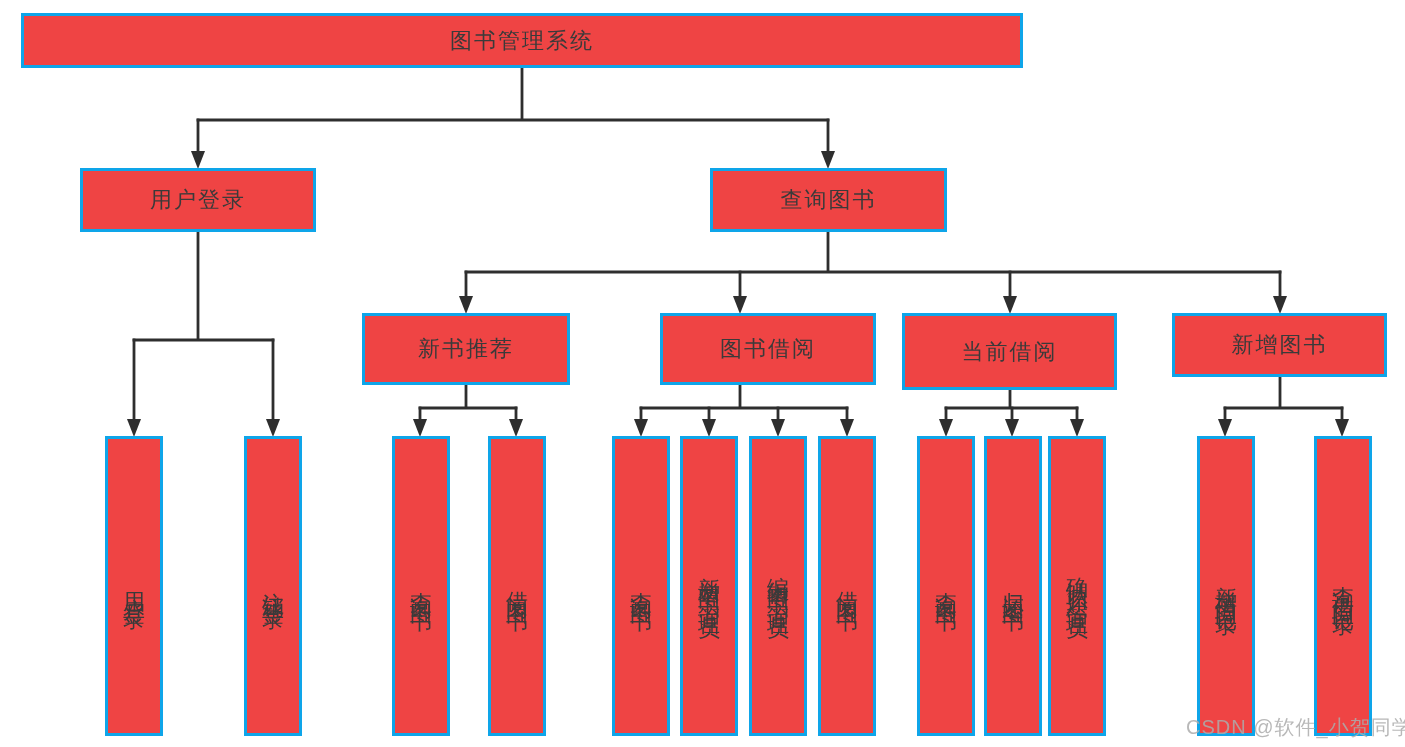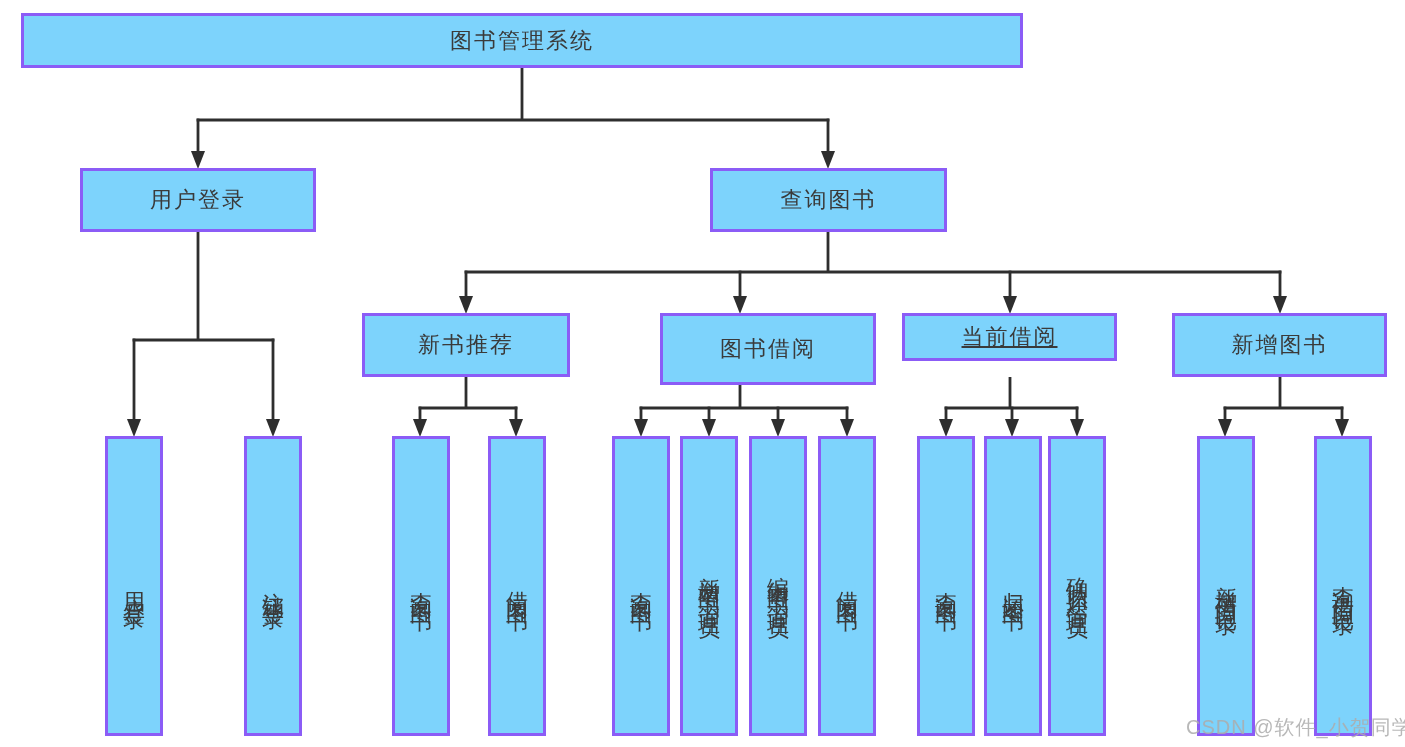--- a/index.html
+++ b/index.html
@@ -16,22 +16,22 @@
     overflow: hidden;
   }
   #wires {
     position: absolute;
     left: 0; top: 0;
     width: 1405px;
     height: 747px;
   }
   .box {
     position: absolute;
-    background: #7dd3fc;
-    border: 3px solid #8b5cf6;
+    background: #ef4444;
+    border: 3px solid #0ea5e9;
     box-sizing: border-box;
     display: flex;
     align-items: center;
     justify-content: center;
     color: #3a3a3a;
   }
   .hbox {
     font-size: 22px;
     letter-spacing: 2px;
     white-space: nowrap;
@@ -40,23 +40,23 @@
     writing-mode: vertical-rl;
     text-orientation: mixed;
     font-size: 22px;
     letter-spacing: 6px;
     line-height: 1;
     color: #3a3a3a;
   }
   .root-box   { left: 21px;   top: 13px;  width: 1002px; height: 55px; }
   .l2-user    { left: 80px;   top: 168px; width: 236px;  height: 64px; }
   .l2-book    { left: 710px;  top: 168px; width: 237px;  height: 64px; }
-  .l3-newrec  { left: 362px;  top: 313px; width: 208px;  height: 64px; }
+  .l3-newrec  { left: 362px;  top: 313px; width: 208px;  height: 72px; }
   .l3-borrow  { left: 660px;  top: 313px; width: 216px;  height: 72px; }
-  .l3-current { left: 902px;  top: 313px; width: 215px;  height: 48px; text-decoration: underline; }
+  .l3-current { left: 902px;  top: 313px; width: 215px;  height: 77px; }
   .l3-records { left: 1172px; top: 313px; width: 215px;  height: 64px; }
   .leaf { top: 436px; width: 58px; height: 300px; }
   .leaf-a1 { left: 105px; }
   .leaf-a2 { left: 244px; }
   .leaf-b1 { left: 392px; }
   .leaf-b2 { left: 488px; }
   .leaf-c1 { left: 612px; }
   .leaf-c2 { left: 680px; }
   .leaf-c3 { left: 749px; }
   .leaf-c4 { left: 818px; }

